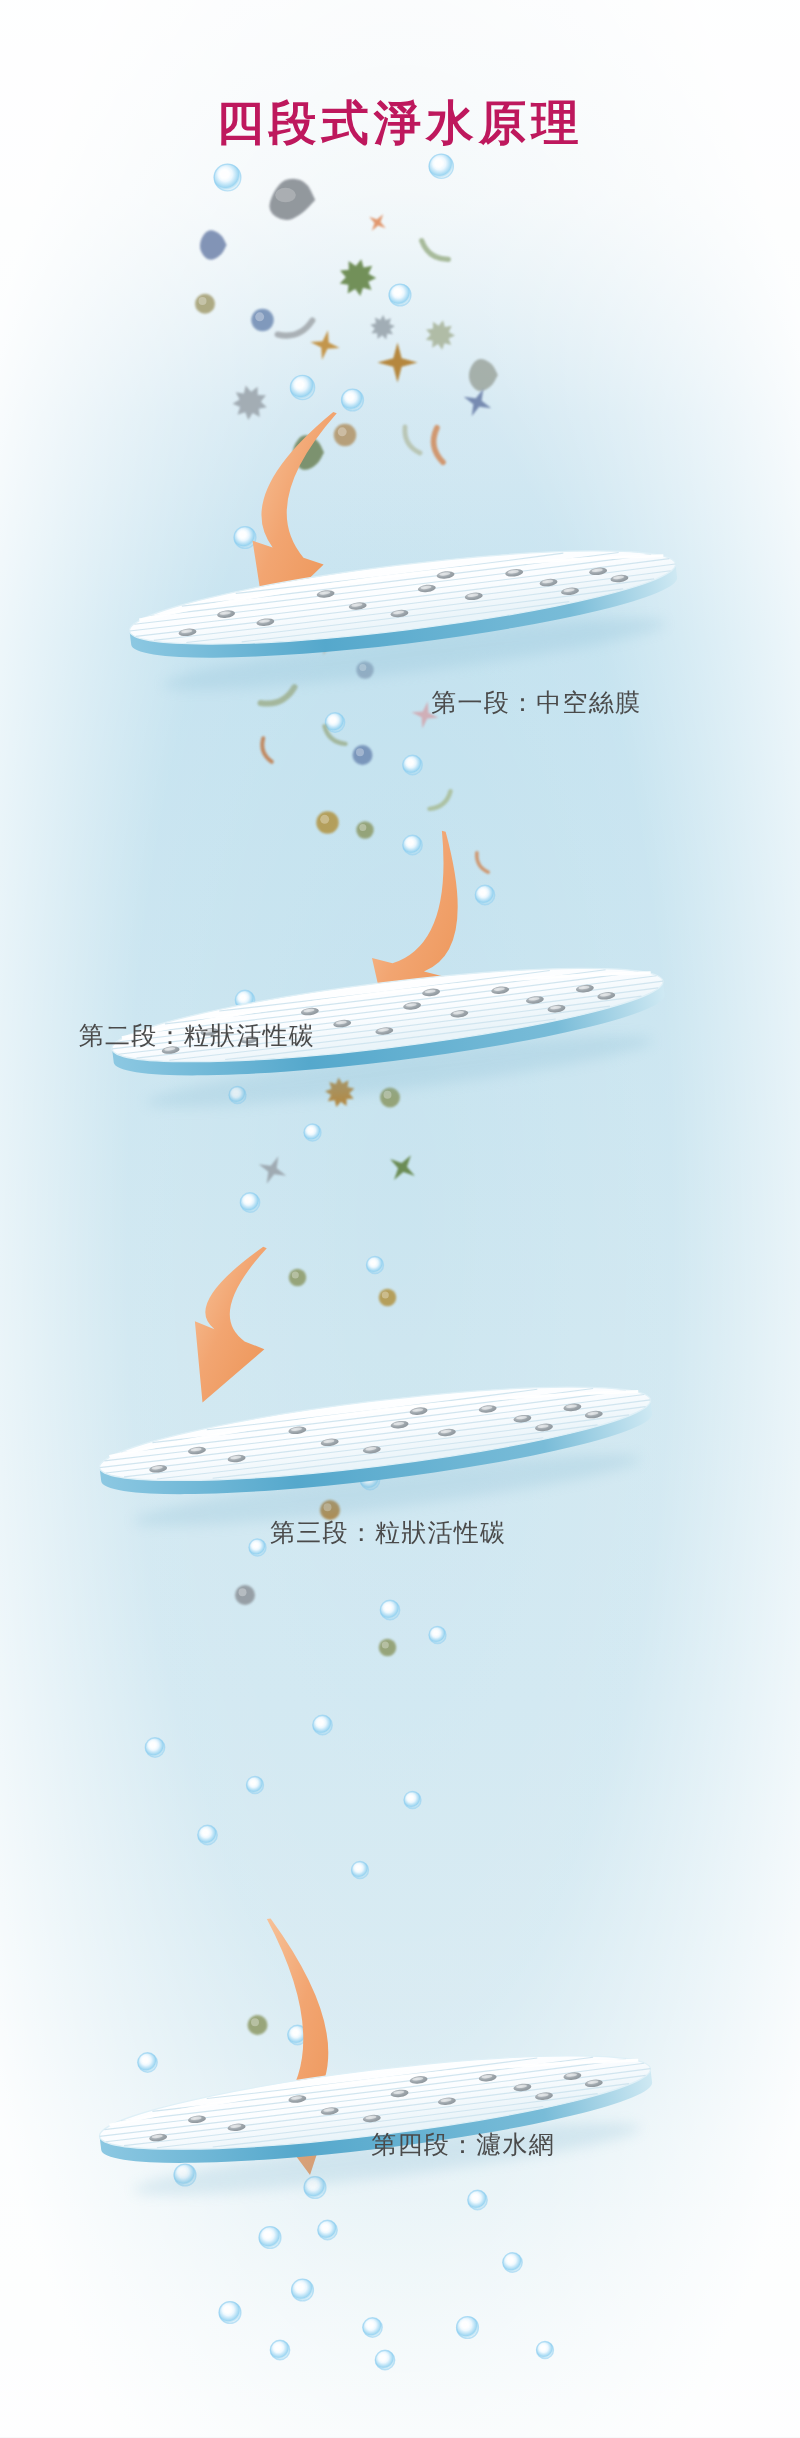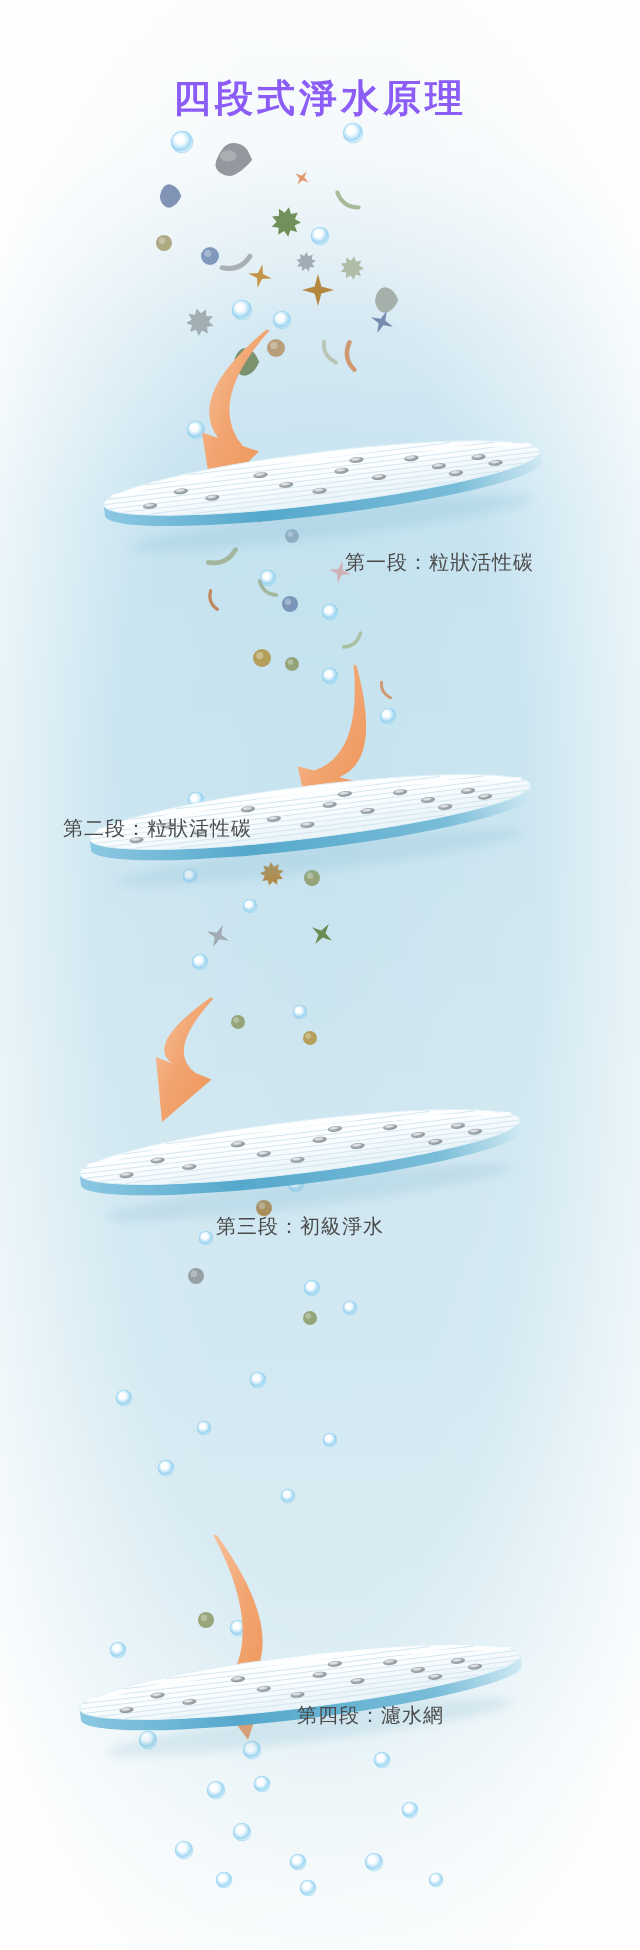--- a/index.html
+++ b/index.html
@@ -18,21 +18,21 @@
     font-size:20px;
     letter-spacing:1px;
     white-space:nowrap;
     font-family:"DejaVu Sans","Liberation Sans",sans-serif;
   }
   #page-title{
     position:absolute;
     left:0;right:0;
     top:48px;
     text-align:center;
-    color:#8b5cf6;
+    color:#be185d;
     font-size:38px;
     letter-spacing:4px;
     white-space:nowrap;
     font-family:"DejaVu Sans","Liberation Sans",sans-serif;
   }
 </style>
 </head>
 <body>
 
 <div id="stage">
@@ -651,18 +651,18 @@
           <ellipse cx="36.8" cy="-13.7" rx="7.2" ry="2.9" fill="url(#holeg)"></ellipse>
           <ellipse cx="36.2" cy="-14.6" rx="4.4" ry="1.2" fill="#ffffff" opacity="0.5"></ellipse>
           <ellipse cx="134.8" cy="11.4" rx="7.2" ry="2.9" fill="url(#holeg)"></ellipse>
           <ellipse cx="134.2" cy="10.5" rx="4.4" ry="1.2" fill="#ffffff" opacity="0.5"></ellipse>
         </g>
       </g>
   </svg>
 
   <h1 id="page-title">四段式淨水原理</h1>
 
-  <div class="label" style="left:345px;top:549px;">第一段：粒狀活性碳</div>
+  <div class="label" style="left:345px;top:549px;">第一段：中空絲膜</div>
   <div class="label" style="left:63px;top:815px;text-align:center;">第二段：粒狀活性碳</div>
-  <div class="label" style="left:216px;top:1213px;">第三段：初級淨水</div>
+  <div class="label" style="left:216px;top:1213px;">第三段：粒狀活性碳</div>
   <div class="label" style="left:297px;top:1674px;margin-top:28px;">第四段：濾水網</div>
 
 </div>
 
 </body></html>

